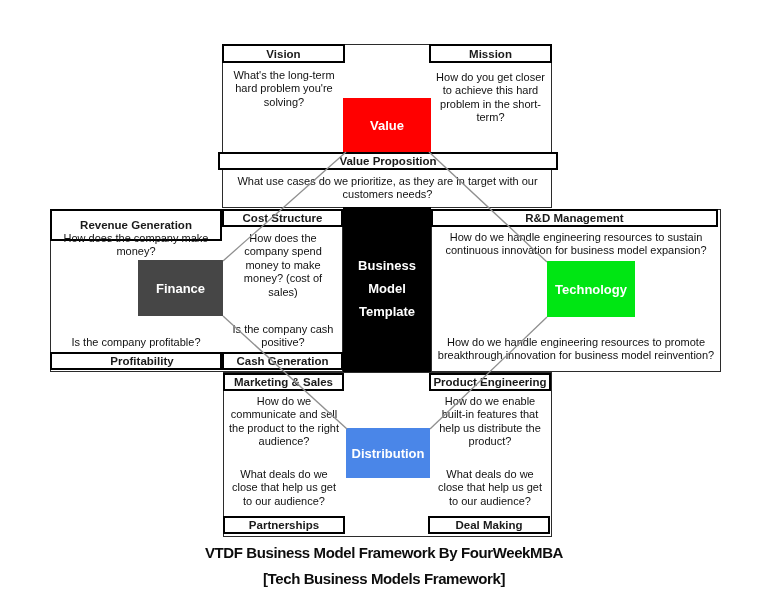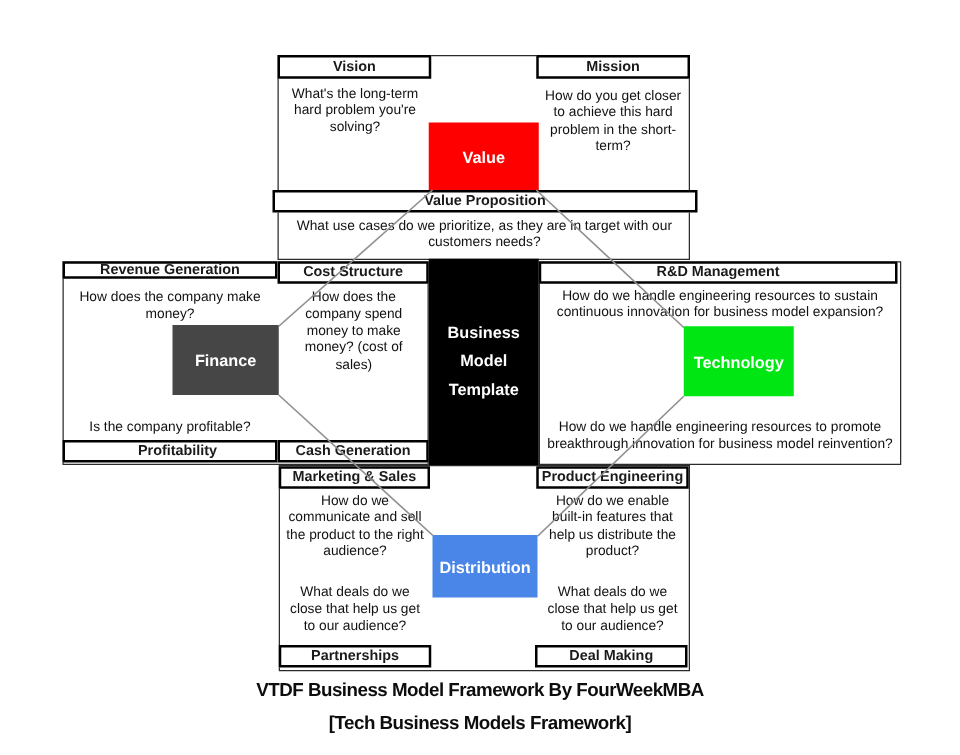--- a/index.html
+++ b/index.html
@@ -48,35 +48,36 @@
     <span>Value</span>
   </div>
 
   <div class="abs hdr" style="left:218px;top:152px;width:340px;height:18px;">
     <span>Value Proposition</span>
   </div>
   <div class="abs q" style="left:230px;top:175px;width:315px;">What use cases do we prioritize, as they are in target with our customers needs?</div>
 
   <div class="abs panel" style="left:50px;top:209px;width:293px;height:163px;"></div>
 
-  <div class="abs hdr" style="left:50px;top:209px;width:172px;height:14px;">
+  <div class="abs hdr" style="left:50px;top:209px;width:172px;height:32px;">
     <span>Revenue Generation</span>
   </div>
   <div class="abs hdr" style="left:222px;top:209px;width:121px;height:18px;">
     <span>Cost Structure</span>
   </div>
 
   <div class="abs q" style="left:58px;top:232px;width:156px;">How does the company make money?</div>
   <div class="abs q" style="left:233px;top:232px;width:100px;">How does the company spend money to make money? (cost of sales)</div>
 
   <div class="abs cbox" style="left: 138px; top: 260px; width: 85px; height: 56px; background-color: rgb(70, 70, 70);">
     <span>Finance</span>
   </div>
 
   <div class="abs q" style="left:58px;top:336px;width:156px;">Is the company profitable?</div>
+  <div class="abs q" style="left:230px;top:323px;width:106px;">Is the company cash positive?</div>
 
   <div class="abs hdr" style="left:50px;top:352px;width:172px;height:18px;padding-left:12px;">
     <span>Profitability</span>
   </div>
   <div class="abs hdr" style="left:222px;top:352px;width:121px;height:18px;">
     <span>Cash Generation</span>
   </div>
 
   <div class="abs cbox" style="left: 343px; top: 207px; width: 88px; height: 165px; background-color: rgb(0, 0, 0);">
     <span style="width:64px;line-height:1.75;">Business Model Template</span>

